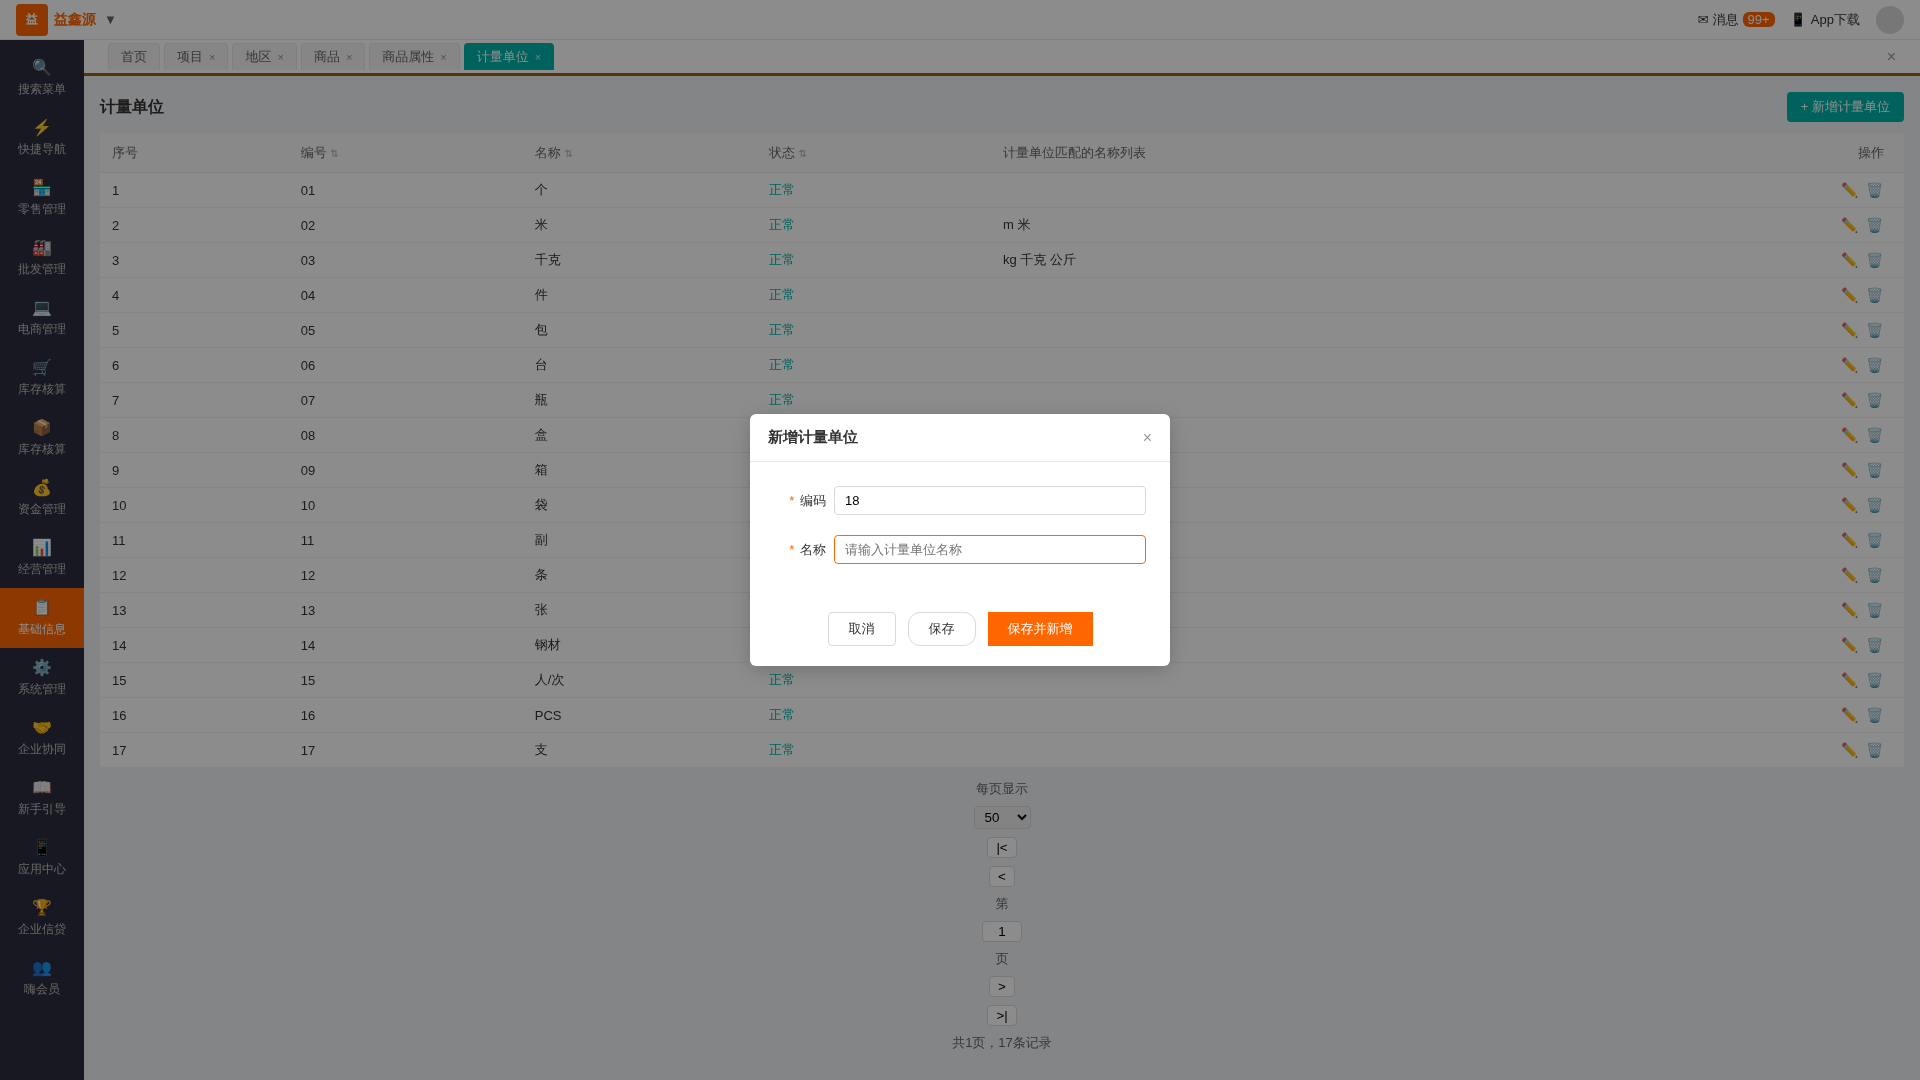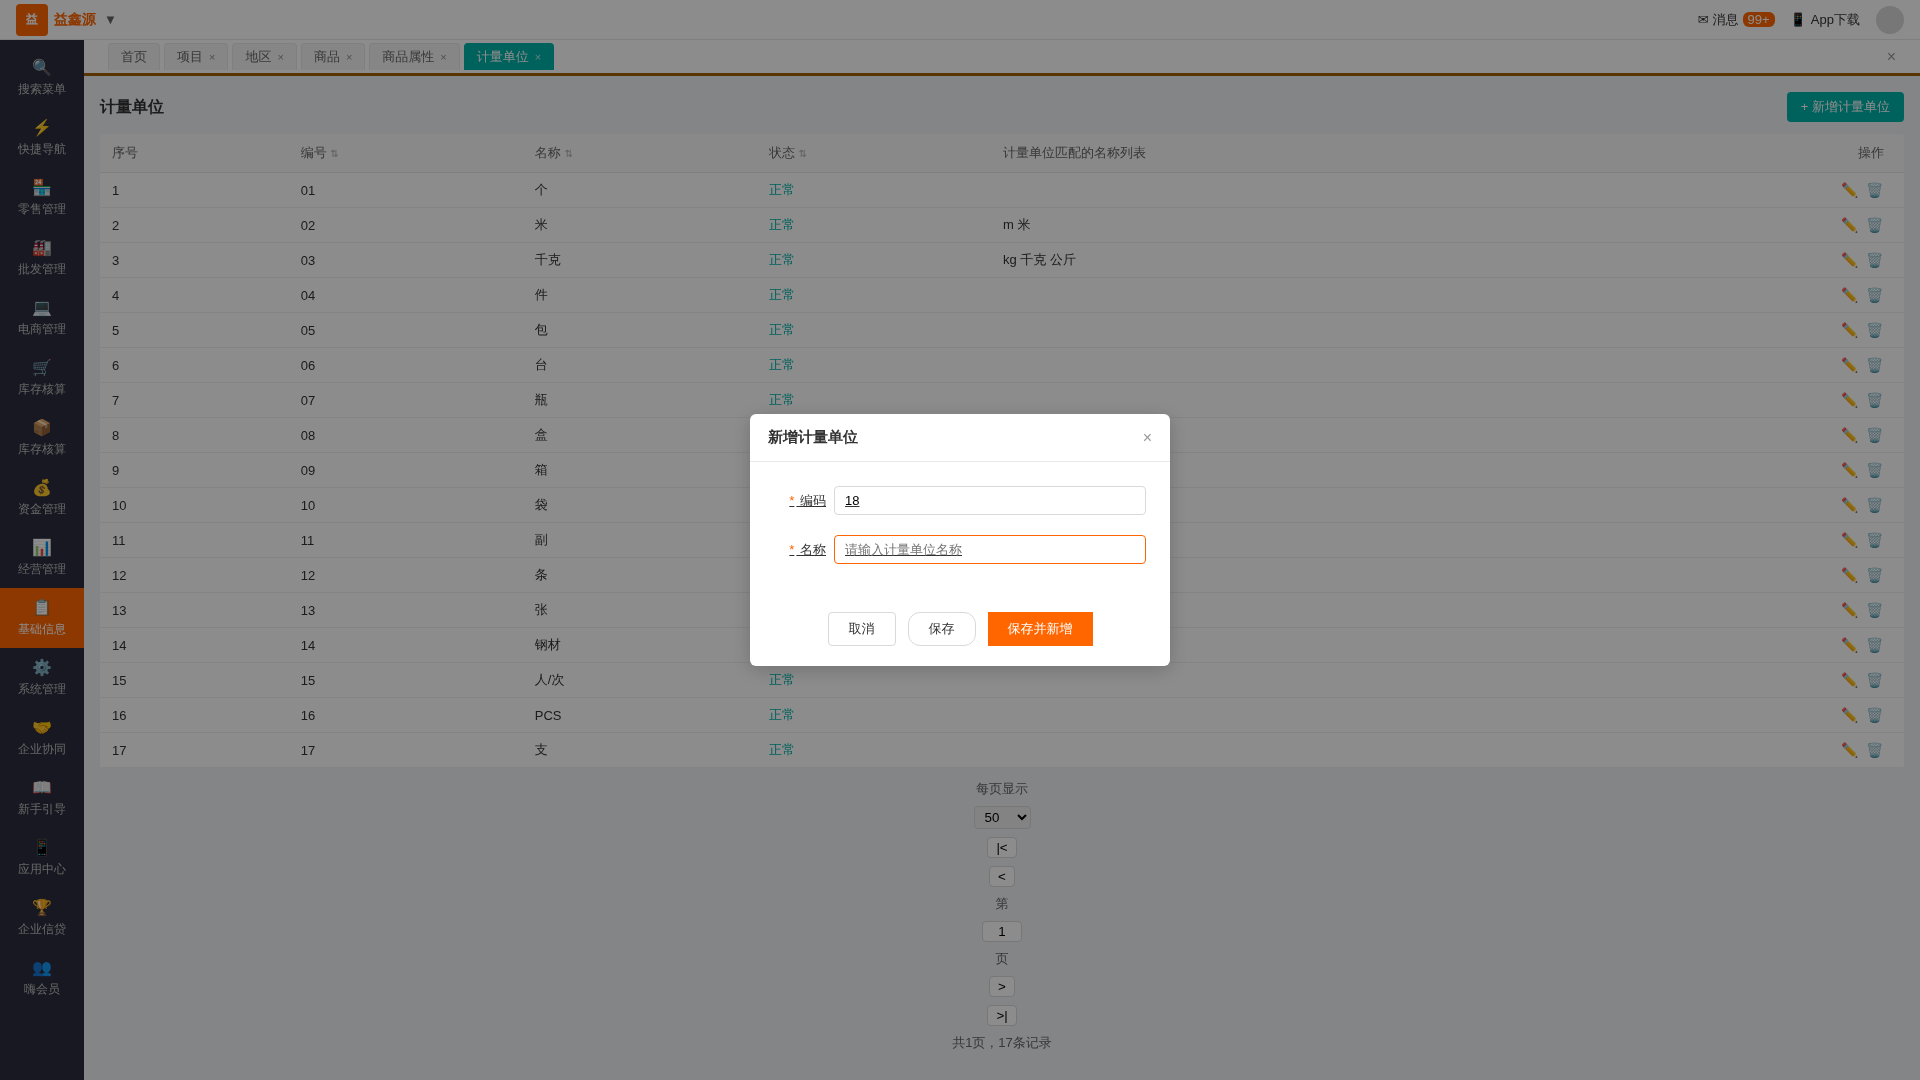--- a/index.html
+++ b/index.html
@@ -60,21 +60,21 @@
     .pagination-input { width: 40px; text-align: center; border: 1px solid #d9d9d9; border-radius: 4px; padding: 2px 4px; }
 
     
     .overlay { position: fixed; top: 0; left: 0; width: 100%; height: 100%; background: rgba(0,0,0,0.45); z-index: 100; display: flex; align-items: center; justify-content: center; }
 
     
     .modal { background: white; border-radius: 6px; width: 420px; box-shadow: 0 4px 20px rgba(0,0,0,0.2); }
     .modal-header { display: flex; align-items: center; justify-content: space-between; padding: 14px 18px; border-bottom: 1px solid #e8e8e8; }
     .modal-title { font-size: 15px; font-weight: bold; color: #333; }
     .modal-close { cursor: pointer; color: #999; font-size: 16px; }
-    .modal-body { padding: 24px 24px 16px; text-decoration: underline; }
+    .modal-body { padding: 24px 24px 16px; }
     .form-row { display: flex; align-items: center; margin-bottom: 20px; }
     .form-label { width: 60px; text-align: right; color: #333; font-size: 13px; padding-right: 8px; }
     .required-star { color: #f60; margin-right: 2px; }
     .form-input { flex: 1; padding: 6px 10px; border: 1px solid #d9d9d9; border-radius: 4px; font-size: 13px; outline: none; }
     .form-input.active-input { border-color: #f60; }
     .modal-footer { display: flex; justify-content: center; gap: 12px; padding: 12px 24px 20px; }
     .btn-cancel { padding: 7px 20px; border: 1px solid #d9d9d9; border-radius: 4px; cursor: pointer; background: white; color: #333; font-size: 13px; }
     .btn-save { padding: 7px 20px; border: 1px solid #d9d9d9; border-radius: 12px; cursor: pointer; background: white; color: #333; font-size: 13px; }
     .btn-save-new { padding: 7px 20px; border: none; border-radius: 0; cursor: pointer; background: #f60; color: white; font-size: 13px; }
   </style>

